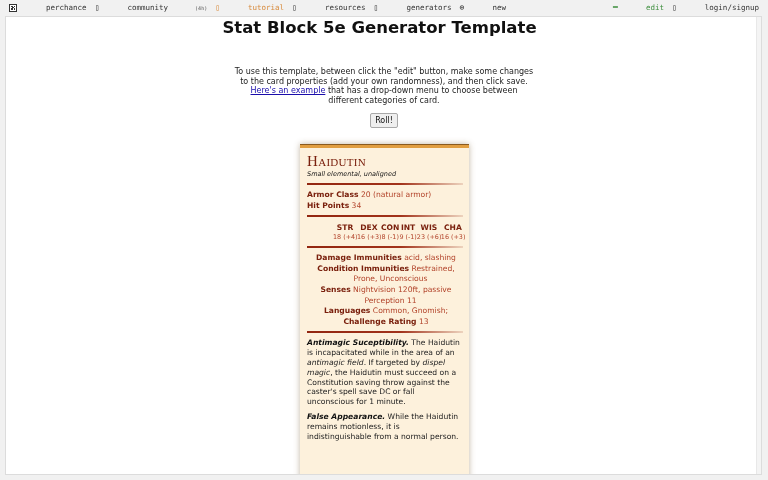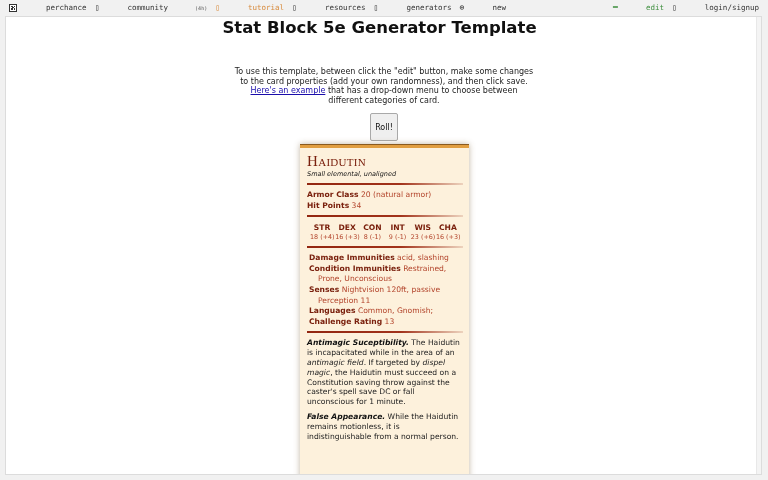--- a/index.html
+++ b/index.html
@@ -36,21 +36,21 @@
   .title {
     position:absolute; left:0; width:747px; top:1px; text-align:center;
     font-size:16.5px; font-weight:bold; color:#111;
   }
   .desc {
     position:absolute; left:228px; width:300px; top:50px; text-align:center;
     font-size:8px; line-height:9.6px; color:#222;
   }
   .desc a { color:#1a0dab; text-decoration:underline; }
   .roll-btn {
-    position:absolute; left:364px; top:96px; width:28px; height:28px;
+    position:absolute; left:364px; top:96px; width:28px; height:15px;
     font-family:"DejaVu Sans", sans-serif; font-size:8px; color:#111;
     background:#efefef; border:1px solid #a9a9a9; border-radius:2px;
     padding:0; box-sizing:border-box;
   }
   .card {
     position:absolute; left:294px; top:127px; width:169px; height:340px;
     background:#fdf1dc;
     box-shadow:0 0 6px rgba(120,90,50,0.45);
     border-top:4px solid #e19e41;
     box-sizing:border-box;
@@ -66,22 +66,22 @@
     font-size:15px; line-height:15px; color:#7a200d; letter-spacing:0.3px;
   }
   .monster-type { font-style:italic; font-size:6.5px; color:#111; line-height:10px; }
   .taper {
     height:2px; margin:4px 0 5px 0;
     background:linear-gradient(to right, #922610 0%, #a2331b 60%, rgba(146,38,16,0.15) 100%);
   }
   .prop { color:#922610; }
   .prop b { color:#7a200d; }
   .prop span { color:#b2432a; }
-  .hang { padding-left:11px; text-indent:-9px; }
-  .abil-table { display:flex; justify-content:space-between; padding:0 3px; margin-top:2px; }
+  .hang { padding-left:11px; text-indent:-9px;text-align:center; }
+  .abil-table { display:flex; justify-content:space-between; padding:0 3px; margin-top:2px;margin-left:23px; }
   .abil { text-align:center; width:24px; }
   .abil .h { font-weight:bold; font-size:7.6px; color:#7a200d; line-height:11px; }
   .abil .v { font-size:6.4px; color:#b2432a; line-height:9px; white-space:nowrap; }
   .trait { color:#222; font-size:7.6px; line-height:9.8px; margin-bottom:5px; }
   .trait b { font-style:italic; color:#111; }
   .trait i { color:#222; }
 </style>
 </head>
 <body>
 

